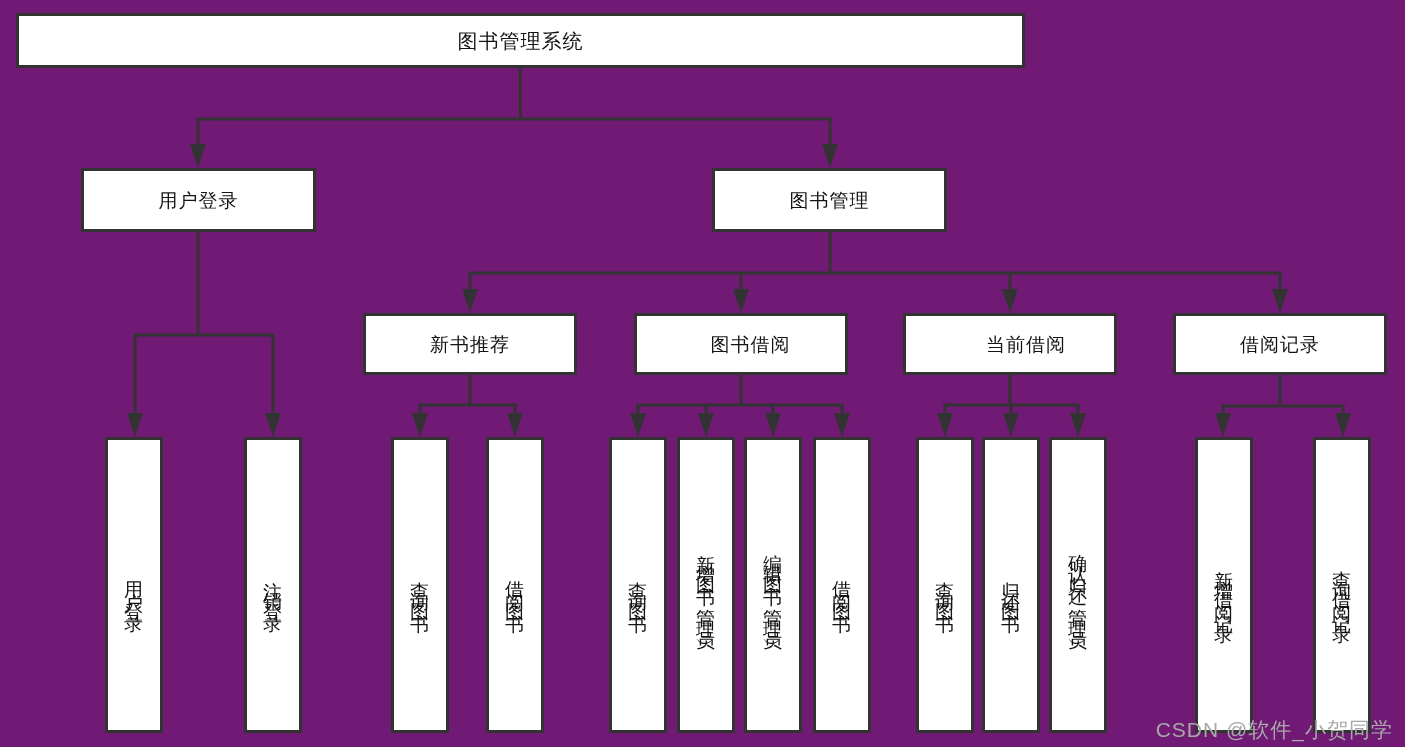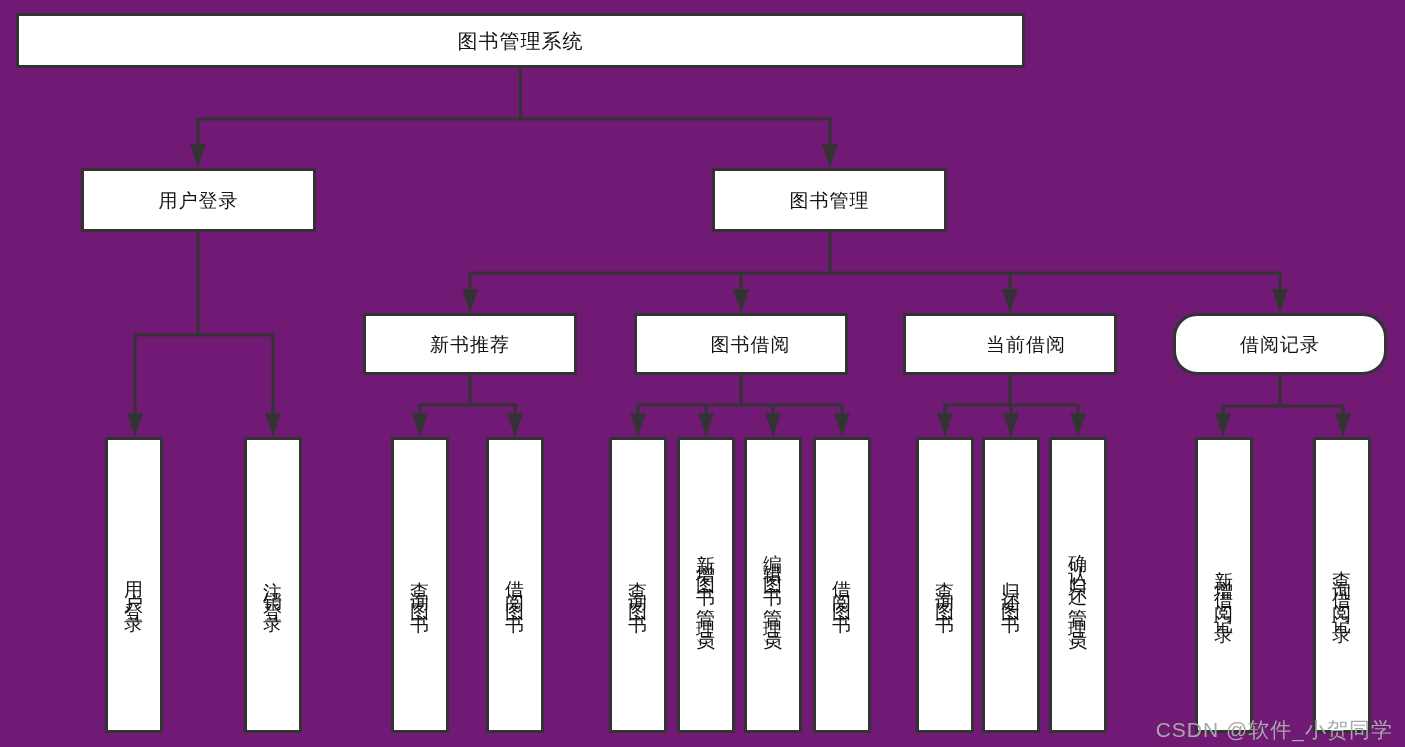--- a/index.html
+++ b/index.html
@@ -125,21 +125,21 @@
   </svg>
 
   <div class="node node--root" style="left:16px;top:13px;width:1009px;height:55px;">图书管理系统</div>
 
   <div class="node" style="left:81px;top:168px;width:235px;height:64px;">用户登录</div>
   <div class="node" style="left:712px;top:168px;width:235px;height:64px;">图书管理</div>
 
   <div class="node" style="left:363px;top:313px;width:214px;height:62px;">新书推荐</div>
   <div class="node" style="left:634px;top:313px;width:214px;height:62px;padding-left:19px;">图书借阅</div>
   <div class="node" style="left:903px;top:313px;width:214px;height:62px;padding-left:32px;">当前借阅</div>
-  <div class="node" style="left:1173px;top:313px;width:214px;height:62px;border-radius:24px;">借阅记录</div>
+  <div class="node" style="left:1173px;top:313px;width:214px;height:62px;">借阅记录</div>
 
   <div class="node node--v" style="left:105px;top:437px;width:58px;height:296px;">用户登录</div>
   <div class="node node--v" style="left:244px;top:437px;width:58px;height:296px;">注销登录</div>
 
   <div class="node node--v" style="left:391px;top:437px;width:58px;height:296px;">查询图书</div>
   <div class="node node--v" style="left:486px;top:437px;width:58px;height:296px;">借阅图书</div>
 
   <div class="node node--v" style="left:609px;top:437px;width:58px;height:296px;">查询图书</div>
   <div class="node node--v" style="left:677px;top:437px;width:58px;height:296px;">新增图书（管理员）</div>
   <div class="node node--v" style="left:744px;top:437px;width:58px;height:296px;">编辑图书（管理员）</div>

